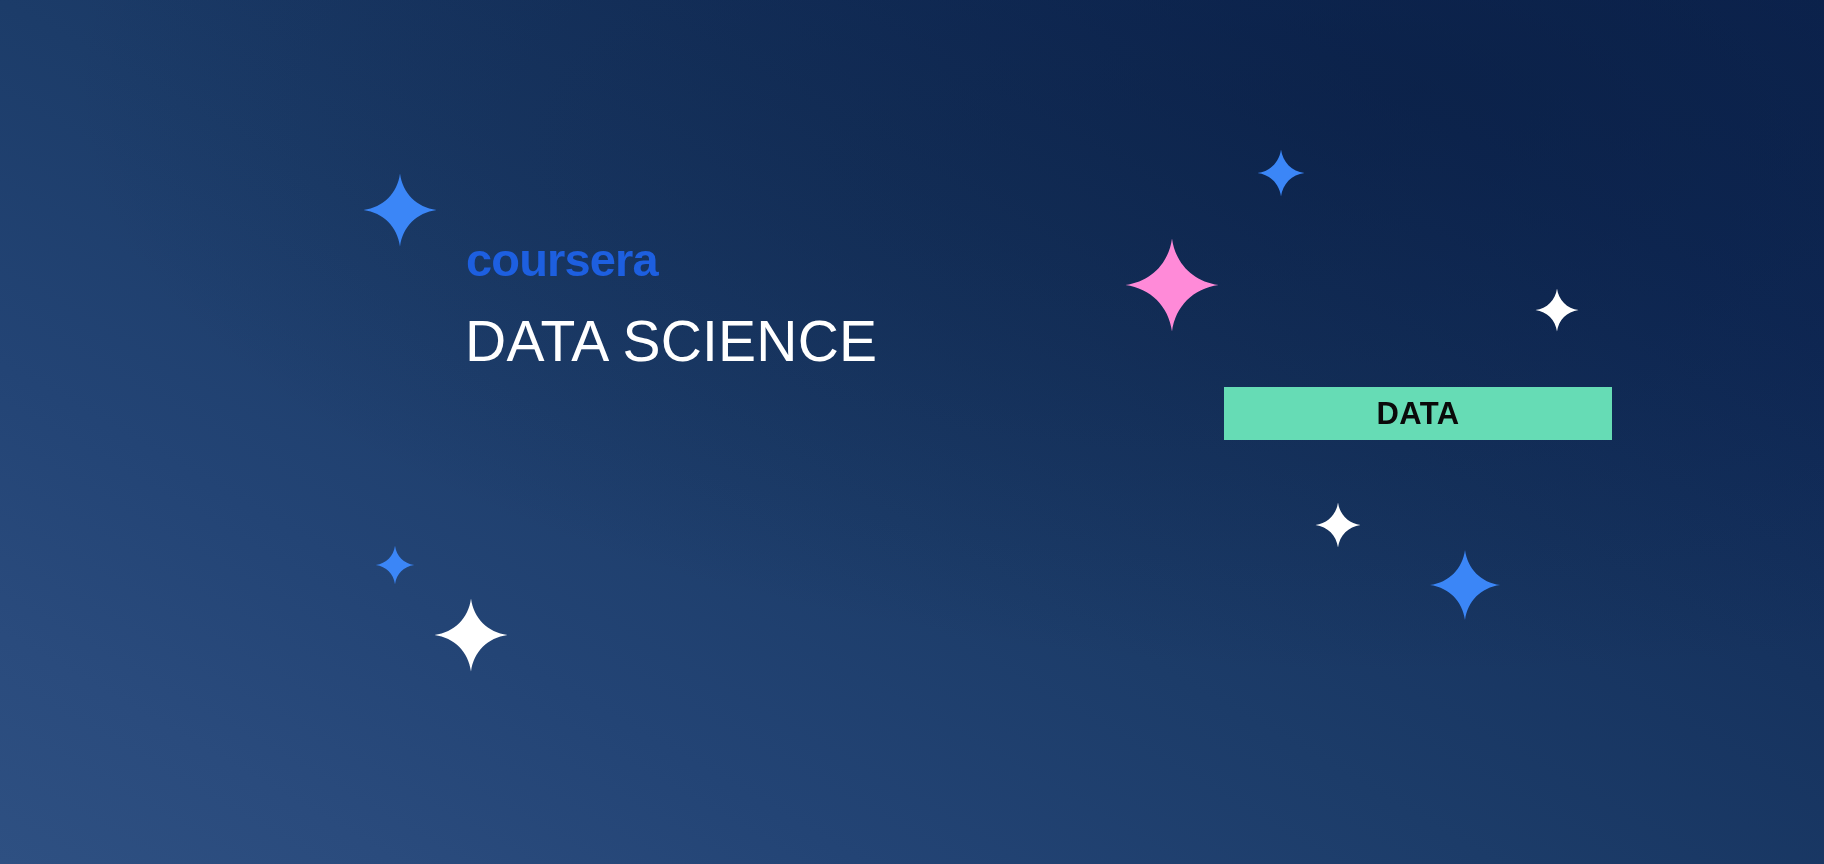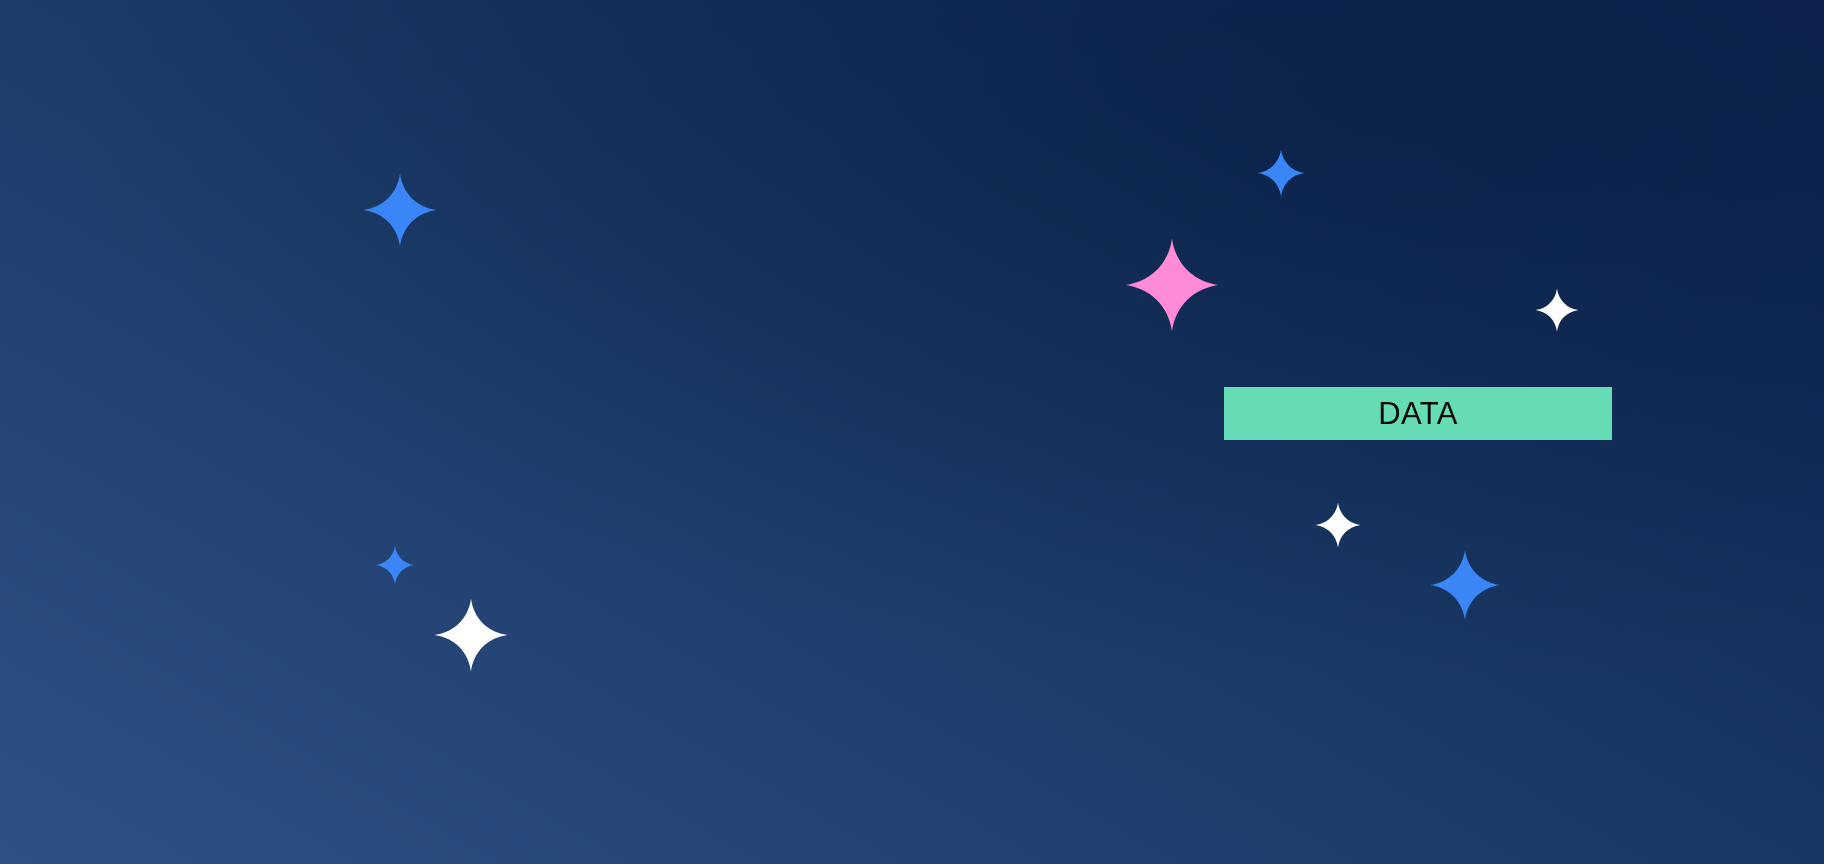--- a/index.html
+++ b/index.html
@@ -90,21 +90,21 @@
     width: 388px;
     height: 53px;
     background: #66dcb5;
     display: flex;
     align-items: center;
     justify-content: center;
   }
   #data-banner-label {
     color: #0a0a0a;
     font-size: 31px;
-    font-weight: 400;
+    font-weight: 700;
     letter-spacing: 0.012em;
     line-height: 1;
   }
 </style>
 </head>
 <body>
 
 <div id="stage">
 
   <div id="bg-gradient"></div>
@@ -147,20 +147,22 @@
         </svg>
       </span>
       <span class="sparkle" style="left: 1465px; top: 585px; width: 73px; height: 73px;">
         <svg viewBox="0 0 100 100">
           <path d="M50 2 C53.5 28 72 46.5 98 50 C72 53.5 53.5 72 50 98 C46.5 72 28 53.5 2 50 C28 46.5 46.5 28 50 2 Z" fill="#3b86f7"></path>
         </svg>
       </span>
     </div>
 
   <div id="content-block">
+    <span id="coursera-logo">coursera</span>
 
+    <h1 class="headline">DATA SCIENCE</h1>
   </div>
 
   <div id="data-banner">
     <span id="data-banner-label">DATA</span>
   </div>
 
 </div>
 
 </body></html>

